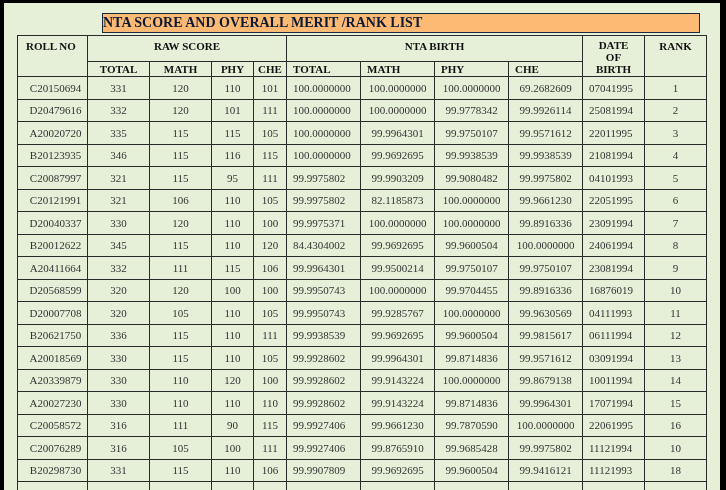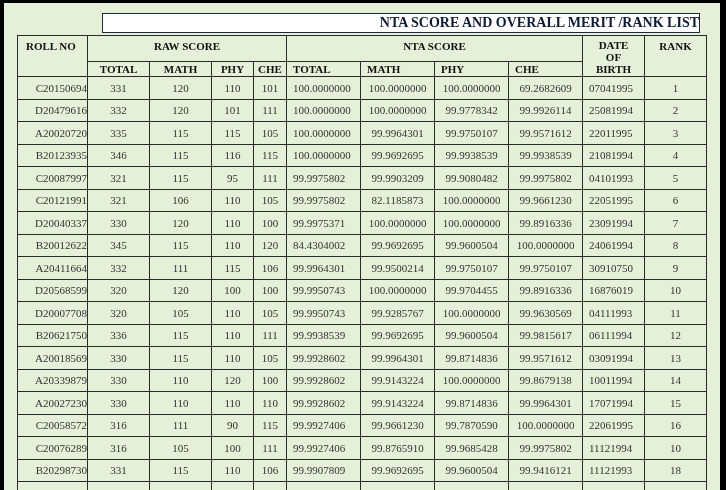--- a/index.html
+++ b/index.html
@@ -8,42 +8,42 @@
     background:#000;
     font-family:"Liberation Serif", serif;
     color:#222;
   }
   .frame {
     position:absolute; left:4px; top:3px; width:716px; height:490px;
     background:#e6f0d8;
   }
   .title {
     position:absolute; left:98px; top:10px; width:596px; height:18px;
-    background:#ffffff; border:1px solid #1a2a3a;
-    text-align:right; font-weight:bold; font-size:14px; line-height:18px;
+    background:#fdba74; border:1px solid #1a2a3a;
+    text-align:left; font-weight:bold; font-size:14px; line-height:18px;
     color:#0d1a33;
   }
   table {
     position:absolute; left:13px; top:32px;
     border-collapse:collapse; table-layout:fixed;
     font-size:11px;
   }
   td, th {
     border:1px solid #2a2a2a;
     padding:0; height:21.5px;
     text-align:center; vertical-align:middle;
     white-space:nowrap;
   }
   th { font-weight:bold; font-size:11px; color:#111; }
   .h1 th { height:21px; }
   .h1 th.top { vertical-align:top; padding-top:4px; }
   .h1 th.roll { text-align:left; padding-left:8px; vertical-align:top; padding-top:4px;}
   .h2 th { height:14px; }
   .h2 th.left { text-align:left; padding-left:6px; }
-  td.left { text-align:right; padding-left:6px; }
+  td.left { text-align:center; padding-left:6px; }
   td.num { text-align:left; padding-left:6px; }
   tr.data td { color:#333; }
 </style>
 </head>
 <body>
 
 <div class="frame">
   <div class="title">NTA SCORE AND OVERALL MERIT /RANK LIST</div>
 
   <table>
@@ -57,21 +57,21 @@
         <col style="width:74px">
         <col style="width:74px">
         <col style="width:74px">
       <col style="width:62px">
         <col style="width:62px">
     </colgroup>
     <thead>
       <tr class="h1">
         <th rowspan="2" class="roll">ROLL NO</th>
         <th colspan="4" class="top">RAW SCORE</th>
-        <th colspan="4" class="top">NTA SCORE</th>
+        <th colspan="4" class="top">NTA BIRTH</th>
         <th rowspan="2" class="top" style="line-height:12px;white-space:normal;padding:3px 8px 0;font-family:Liberation Serif, serif;">DATE OF BIRTH</th>
         <th rowspan="2" class="top">RANK</th>
       </tr>
       <tr class="h2">
         <th>TOTAL</th>
         <th>MATH</th>
         <th>PHY</th>
         <th>CHE</th>
         <th class="left">TOTAL</th>
         <th class="left">MATH</th>
@@ -187,21 +187,21 @@
         <tr class="data">
           <td class="left">A20411664</td>
           <td>332</td>
           <td>111</td>
           <td>115</td>
           <td>106</td>
           <td class="num">99.9964301</td>
           <td>99.9500214</td>
           <td>99.9750107</td>
           <td>99.9750107</td>
-          <td class="num">30910750</td>
+          <td class="num">23081994</td>
           <td>9</td>
         </tr>
         <tr class="data">
           <td class="left">D20568599</td>
           <td>320</td>
           <td>120</td>
           <td>100</td>
           <td>100</td>
           <td class="num">99.9950743</td>
           <td>100.0000000</td>

